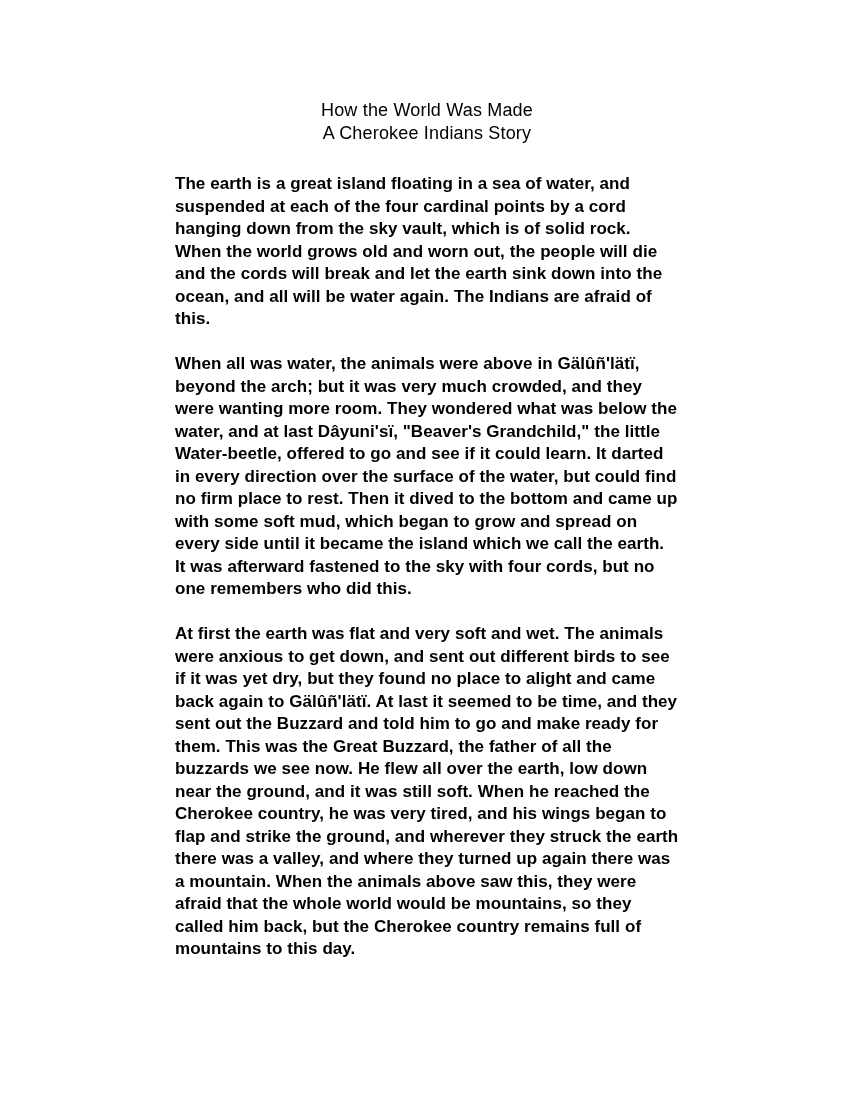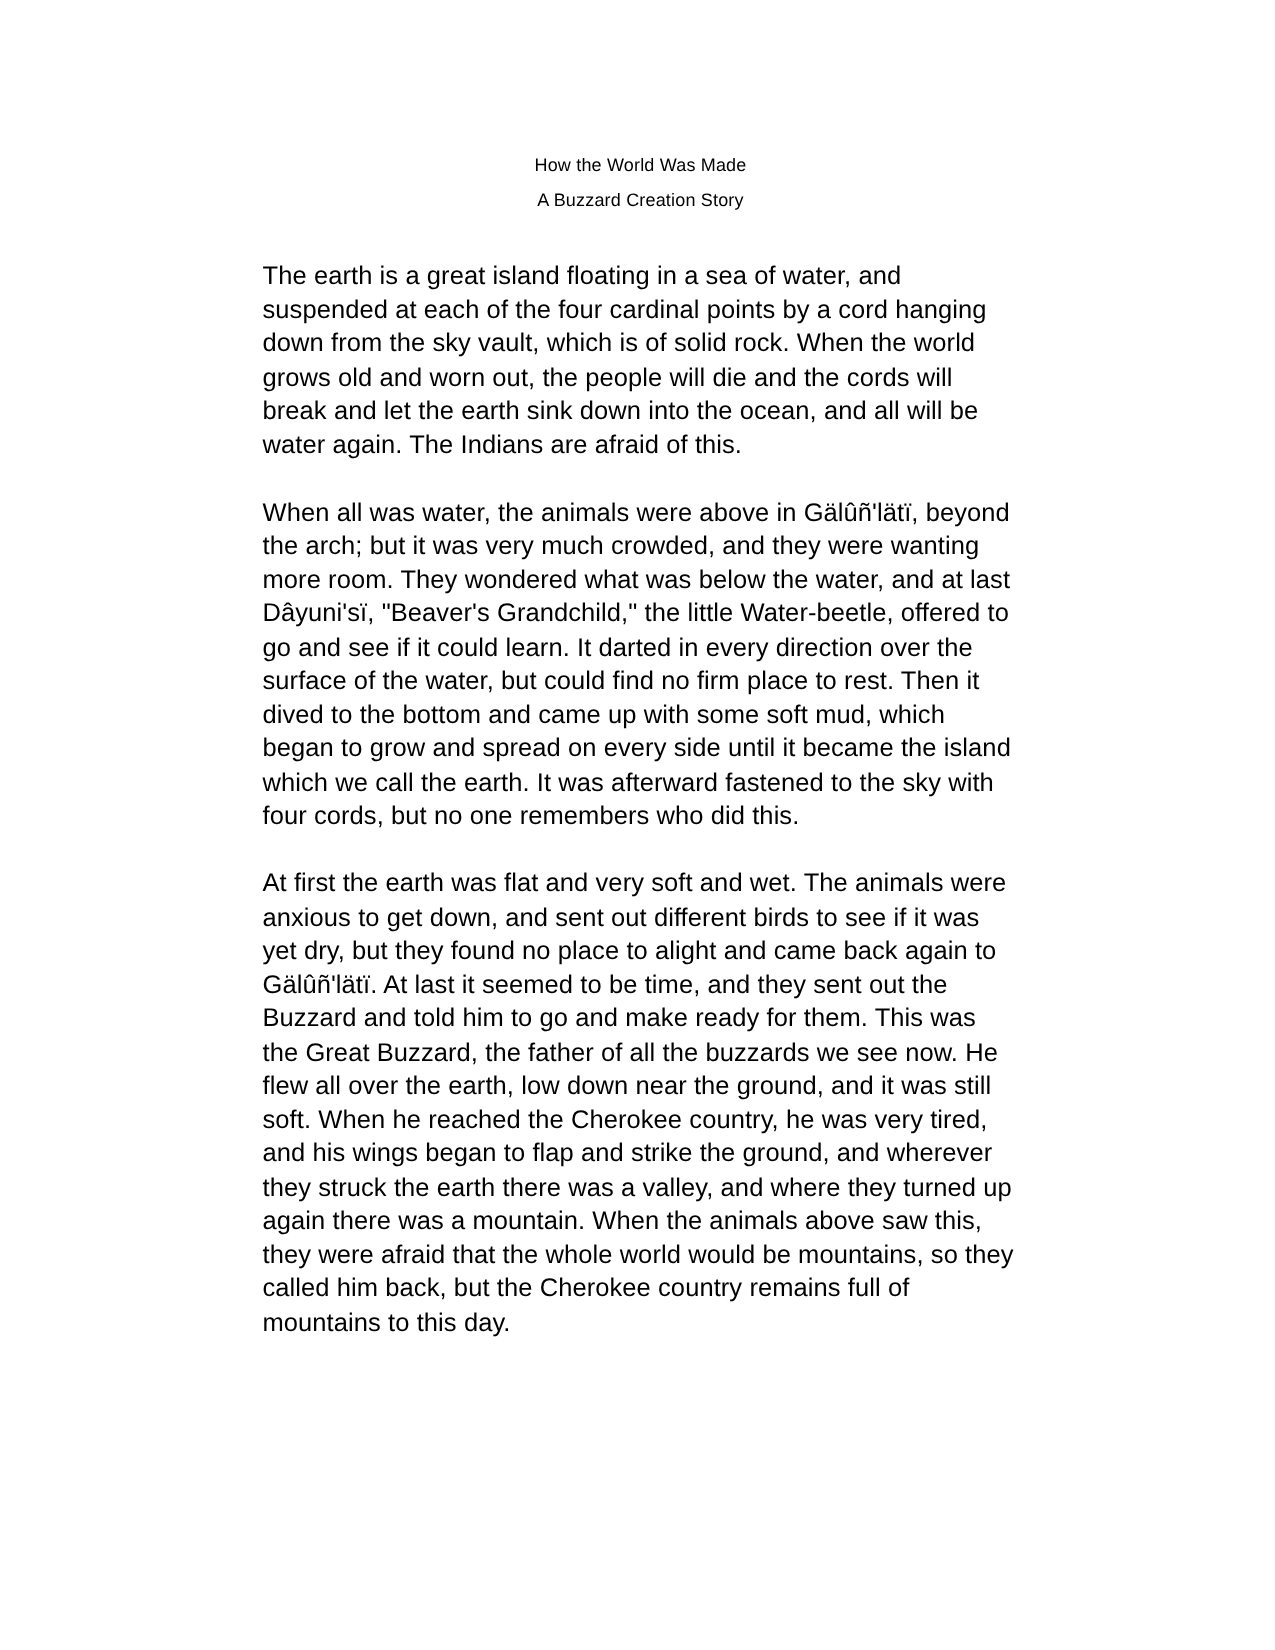--- a/index.html
+++ b/index.html
@@ -22,52 +22,52 @@
     overflow: hidden;
   }
   .content {
     position: absolute;
     left: 175px;
     top: 99px;
     width: 504px;
   }
   .doc-title {
     text-align: center;
-    font-size: 12px;
+    font-size: 18px;
     line-height: 22.5px;
     font-weight: 400;
     margin: 0 0 29px 0;
     letter-spacing: 0.01em;
   }
   .doc-title .title-line {
     display: block;
     white-space: nowrap;
   }
   .para {
     font-size: 17px;
     line-height: 22.5px;
-    font-weight: 400;
+    font-weight: 700;
     text-align: left;
     margin: 0 0 22.5px 0;
     letter-spacing: 0.003em;
     word-spacing: 0.002em;
   }
   .para:last-child {
     margin-bottom: 12px;
   }
 </style>
 </head>
 <body>
 
 <div class="page">
   <div class="content">
 
     <div class="doc-title">
       <span class="title-line">How the World Was Made</span>
-      <span class="title-line">A Buzzard Creation Story</span>
+      <span class="title-line">A Cherokee Indians Story</span>
     </div>
 
     <p class="para">The earth is a great island floating in a sea of water, and suspended at each of the four cardinal points by a cord hanging down from the sky vault, which is of solid rock. When the world grows old and worn out, the people will die and the cords will break and let the earth sink down into the ocean, and all will be water again. The Indians are afraid of this.</p>
     <p class="para">When all was water, the animals were above in Gälûñ'lätï, beyond the arch; but it was very much crowded, and they were wanting more room. They wondered what was below the water, and at last Dâyuni'sï, "Beaver's Grandchild," the little Water-beetle, offered to go and see if it could learn. It darted in every direction over the surface of the water, but could find no firm place to rest. Then it dived to the bottom and came up with some soft mud, which began to grow and spread on every side until it became the island which we call the earth. It was afterward fastened to the sky with four cords, but no one remembers who did this.</p>
     <p class="para">At first the earth was flat and very soft and wet. The animals were anxious to get down, and sent out different birds to see if it was yet dry, but they found no place to alight and came back again to Gälûñ'lätï. At last it seemed to be time, and they sent out the Buzzard and told him to go and make ready for them. This was the Great Buzzard, the father of all the buzzards we see now. He flew all over the earth, low down near the ground, and it was still soft. When he reached the Cherokee country, he was very tired, and his wings began to flap and strike the ground, and wherever they struck the earth there was a valley, and where they turned up again there was a mountain. When the animals above saw this, they were afraid that the whole world would be mountains, so they called him back, but the Cherokee country remains full of mountains to this day.</p>
 
   </div>
 </div>
 
 </body></html>

